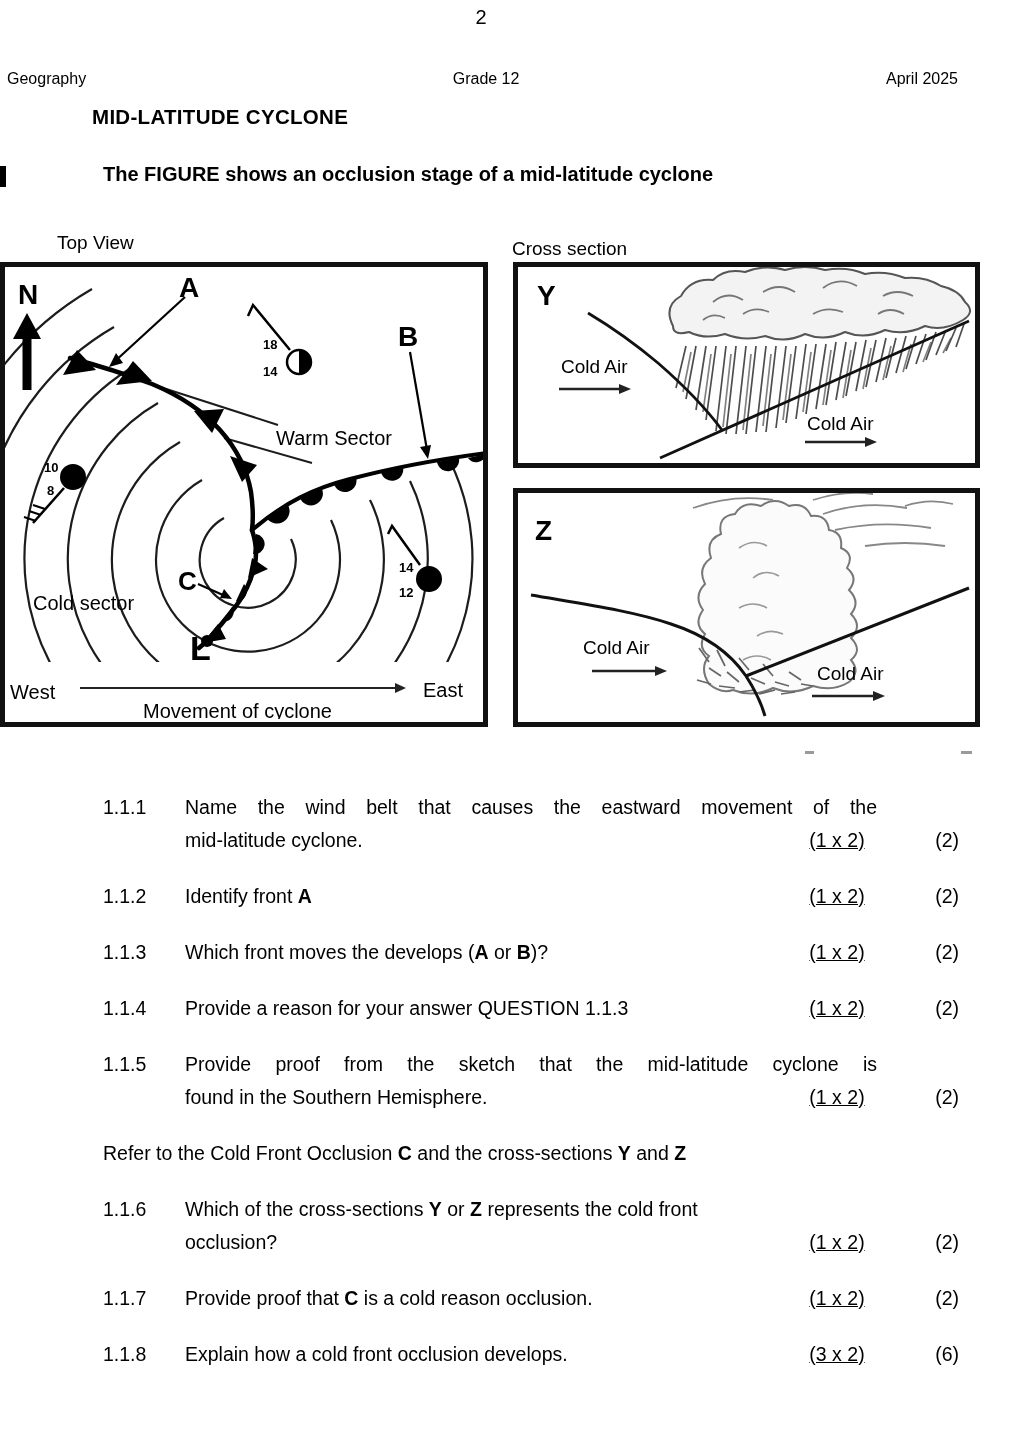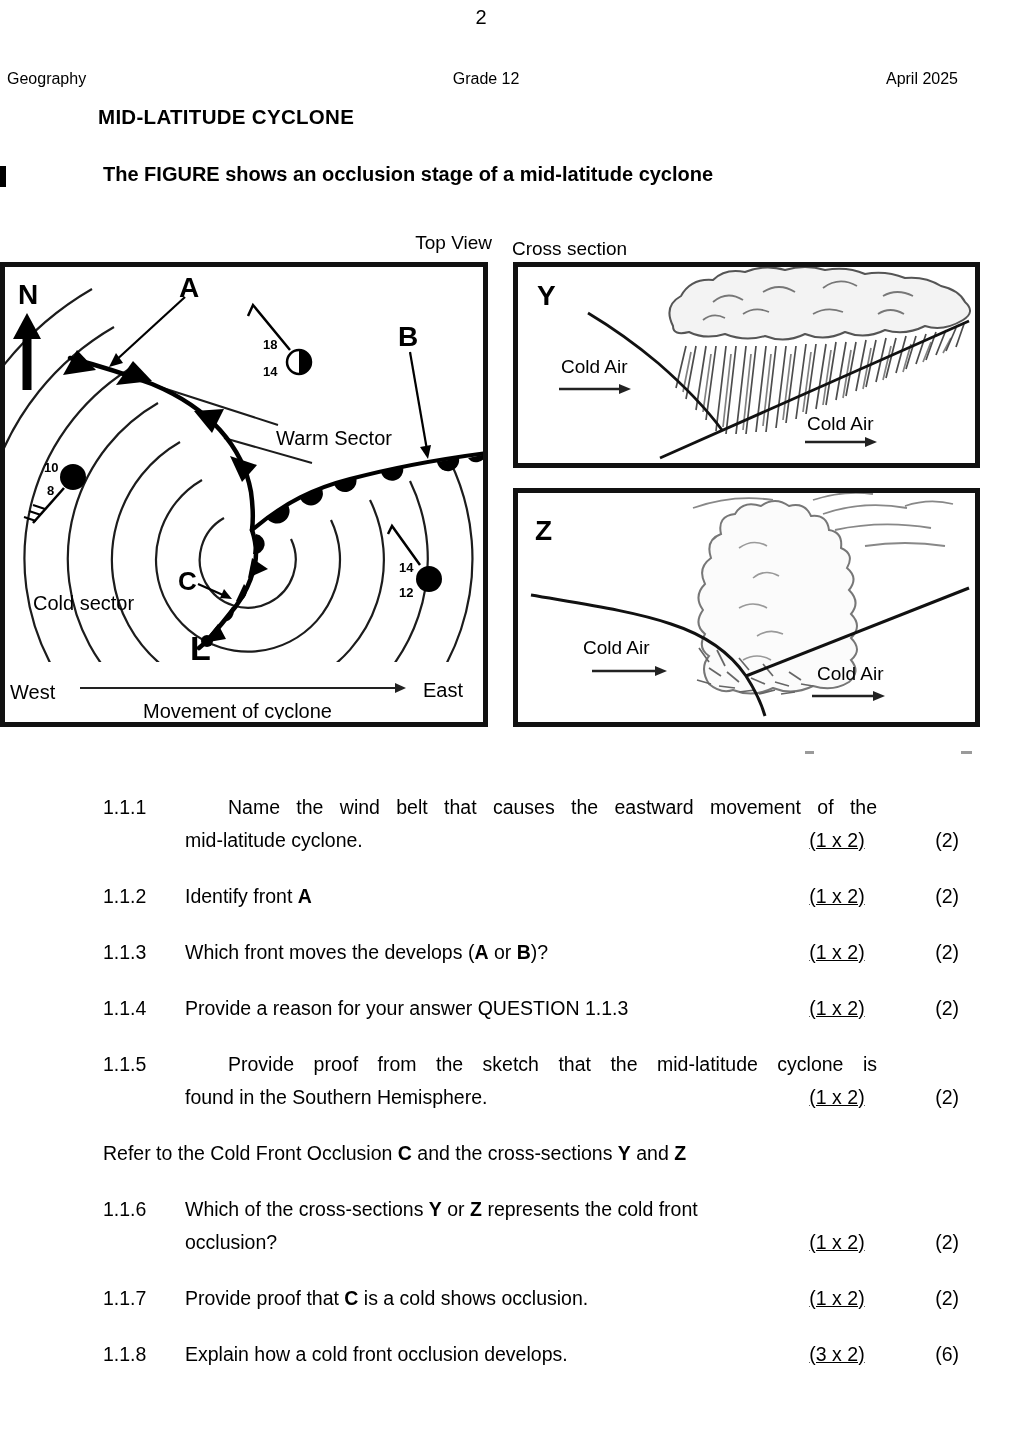--- a/index.html
+++ b/index.html
@@ -4,45 +4,45 @@
 <style>
   * { margin:0; padding:0; box-sizing:border-box; }
   html,body { background:#fff; }
   .page {
     position:relative; width:1033px; height:1449px; background:#ffffff;
     font-family:"Liberation Sans", sans-serif; color:#000; overflow:hidden;
   }
   .abs { position:absolute; }
   .hdr-num { top:6px; left:0; width:962px; text-align:center; font-size:20px; }
   .hdr-row { top:30px; left:7px; width:951px; display:flex; justify-content:space-between; font-size:16px;margin-top:40px; }
-  .doc-title { top:105px; left:98px; font-size:20.5px; font-weight:bold; letter-spacing:.3px; }
+  .doc-title { top:105px; left:92px; font-size:20.5px; font-weight:bold; letter-spacing:.3px; }
   .intro { top:163px; left:103px; font-size:20px;font-weight:bold; }
   .edge-mark { top:166px; left:0; width:6px; height:21px; background:#000; }
   .fig-cap { font-size:19px; }
-  #cap-top   { top:232px; left:4px;     width:488px; text-align:right;padding-left:41px; }
+  #cap-top   { top:232px; left:16px;     width:488px; text-align:left;padding-left:41px; }
   #cap-cross { top:238px; left:512px; width:467px; text-align:left; }
   svg.fig { position:absolute; display:block; }
   #fig-top { top:262px; left:0; }
   #fig-y   { top:262px; left:513px; }
   #fig-z   { top:488px; left:513px; }
   .dash { position:absolute; background:#9a9a9a; height:3px; }
   #dash1 { top:751px; left:805px; width:9px; }
   #dash2 { top:751px; left:961px; width:11px; }
 
   .qs { top:791px; left:103px; width:856px; font-size:19.5px; line-height:33px; }
   .blk { margin-top:23px; }
   .blk.first { margin-top:0; }
   .qrow { display:flex; }
   .qnum { width:82px; flex:none; }
   .qbody { flex:1; min-width:0; }
   .mline { display:flex; }
   .ltext { flex:1; min-width:0; }
   .m1 { width:80px; flex:none; text-align:center; white-space:nowrap;text-decoration:underline; }
   .m2 { width:82px; flex:none; text-align:right; white-space:nowrap; }
-  .just { text-align:justify; text-align-last:justify; padding-right:82px;margin-left:43px; }
+  .just { text-align:justify; text-align-last:justify; padding-right:82px; }
 
   
   text { fill:#000; }
   .t20 { font:20px "Liberation Sans",sans-serif; }
   .t19 { font:19px "Liberation Sans",sans-serif; }
   .b28 { font:bold 28px "Liberation Sans",sans-serif; }
   .b26 { font:bold 26px "Liberation Sans",sans-serif; }
   .b34 { font:bold 34px "Liberation Sans",sans-serif; }
   .b13 { font:bold 13px "Liberation Sans",sans-serif; }
 </style>
@@ -324,21 +324,21 @@
           <span class="m1">(1 x 2)</span>
           <span class="m2">(2)</span>
         </div>
       </div>
     </div>
 
     <div class="blk qrow">
       <span class="qnum">1.1.7</span>
       <div class="qbody">
         <div class="mline">
-          <span class="ltext"><span>Provide proof that </span><b>C</b><span> is a cold shows occlusion.</span></span>
+          <span class="ltext"><span>Provide proof that </span><b>C</b><span> is a cold reason occlusion.</span></span>
           <span class="m1">(1 x 2)</span>
           <span class="m2">(2)</span>
         </div>
       </div>
     </div>
 
     <div class="blk qrow">
       <span class="qnum">1.1.8</span>
       <div class="qbody">
         <div class="mline">

